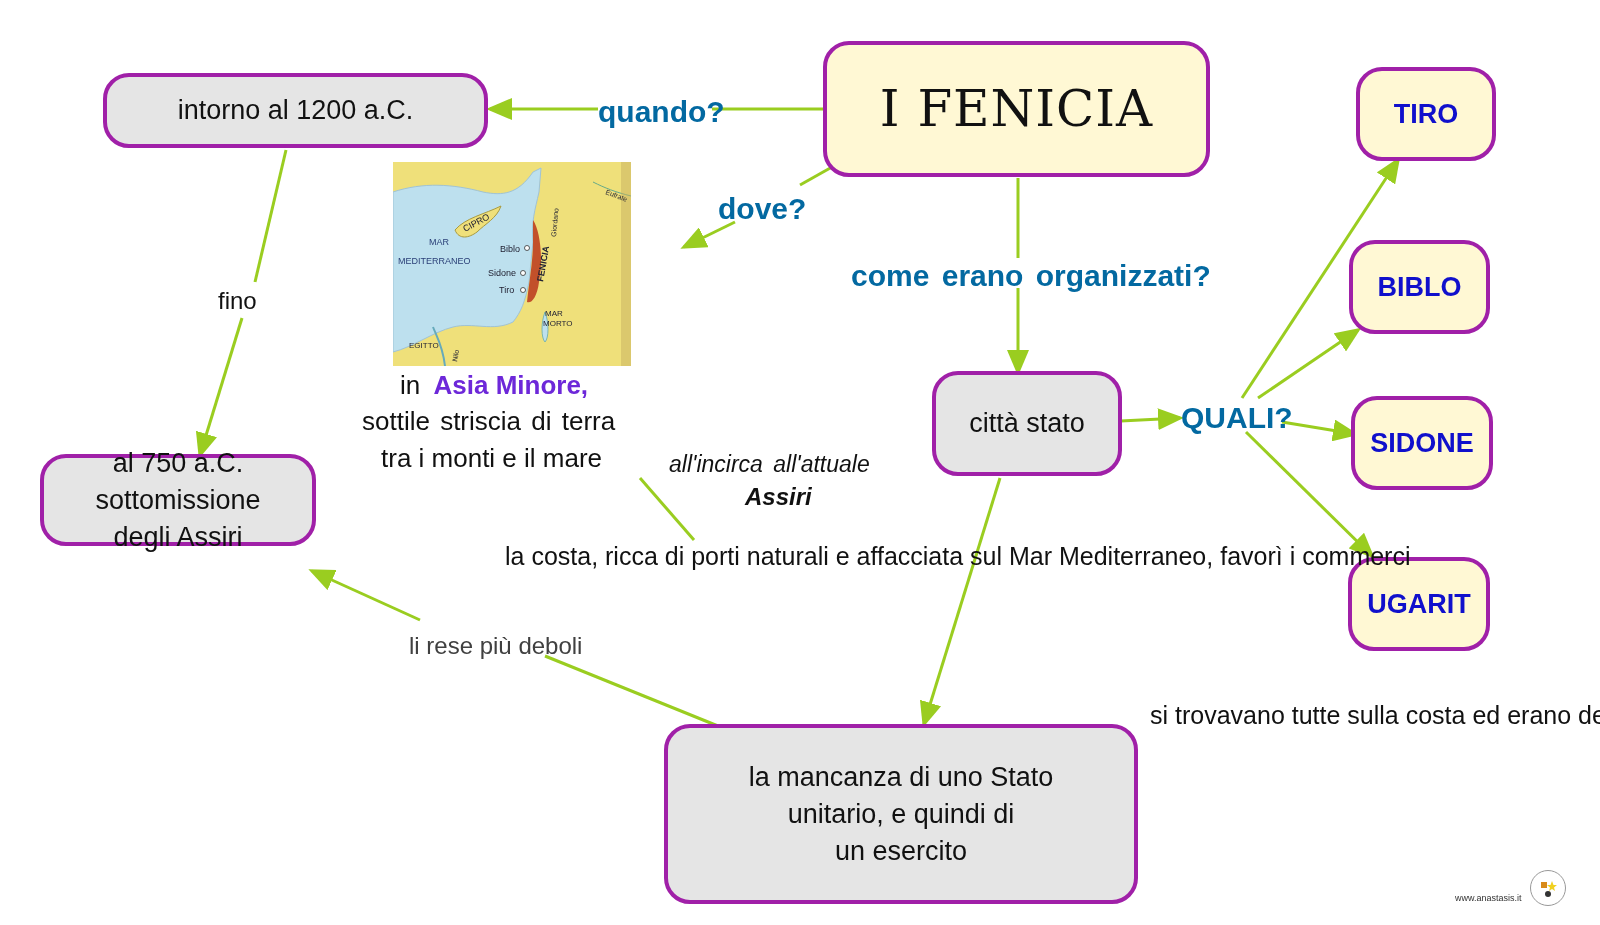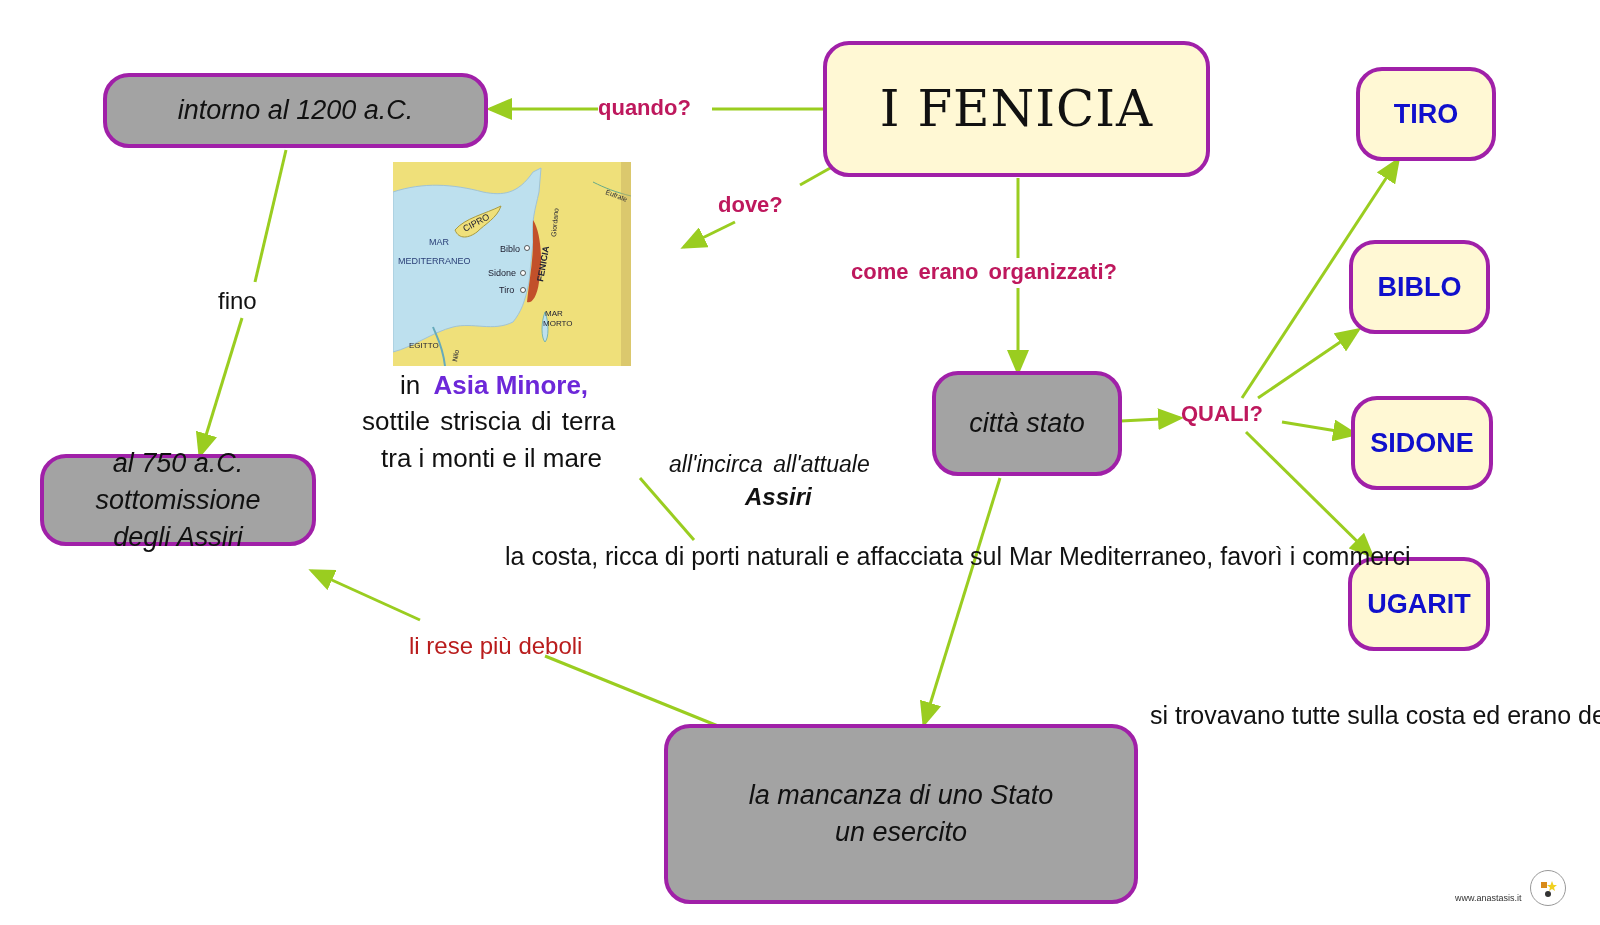--- a/index.html
+++ b/index.html
@@ -1,29 +1,29 @@
 <!DOCTYPE html>
 <html><head>
 <meta charset="utf-8">
 <style>
   html, body { margin: 0; padding: 0; background: #ffffff; }
   #root { position: relative; width: 1600px; height: 925px; overflow: hidden; background: #ffffff; font-family: "Liberation Sans", sans-serif; color: #111; }
   svg.edges { position: absolute; left: 0; top: 0; width: 1600px; height: 925px; }
   .node { position: absolute; box-sizing: border-box; border: 4px solid #a020a8; border-radius: 26px; display: flex; align-items: center; justify-content: center; text-align: center; }
-  .node.white { background: #a3a3a3; font-style: italic; }
+  .node.white { background: #e5e5e5; }
   .node.cream { background: #fff8d4; }
   .node span { display: block; }
   .txt { position: absolute; text-align: center; white-space: nowrap; }
-  .lbl { font-weight: bold; font-size: 22px; color: #be185d; }
+  .lbl { font-weight: bold; font-size: 30px; color: #0369a1; }
   .title { font-family: "DejaVu Serif", serif; font-size: 50px; letter-spacing: 1px; color: #111; }
   .city { color: #1010cc; font-weight: bold; font-size: 27px; }
   .big { font-size: 27px; line-height: 37px; }
   .mid { font-size: 25px; line-height: 31px; }
   .red { color: #6d28d9; font-weight: bold; margin-top: 8px; }
-  .redn { color: #b91c1c; }
+  .redn { color: #404040; }
   .it { font-style: italic; }
   .map { position: absolute; left: 393px; top: 162px; width: 238px; height: 204px; overflow: hidden; }
   .foot { position: absolute; left: 1455px; top: 893px; font-size: 9px; color: #333; }
   .badge { position: absolute; left: 1530px; top: 870px; width: 34px; height: 34px; border-radius: 50%; border: 1px solid #999; background: #fff; }
 </style>
 </head>
 <body>
 
 <div id="root">
 
@@ -82,20 +82,21 @@
     </div>
   </div>
 
   <div class="node white" style="left:932px; top:371px; width:190px; height:105px;">
     <span style="font-size:27px;">città stato</span>
   </div>
 
   <div class="node white" style="left:664px; top:724px; width:474px; height:180px;">
     <div class="big">
       <span>la mancanza di uno Stato</span>
+      <span>unitario, e quindi di</span>
       <span>un esercito</span>
     </div>
   </div>
 
   <div class="node cream" style="left:1356px; top:67px; width:140px; height:94px;">
     <span class="city">TIRO</span>
   </div>
   <div class="node cream" style="left:1349px; top:240px; width:141px; height:94px;">
     <span class="city">BIBLO</span>
   </div>

